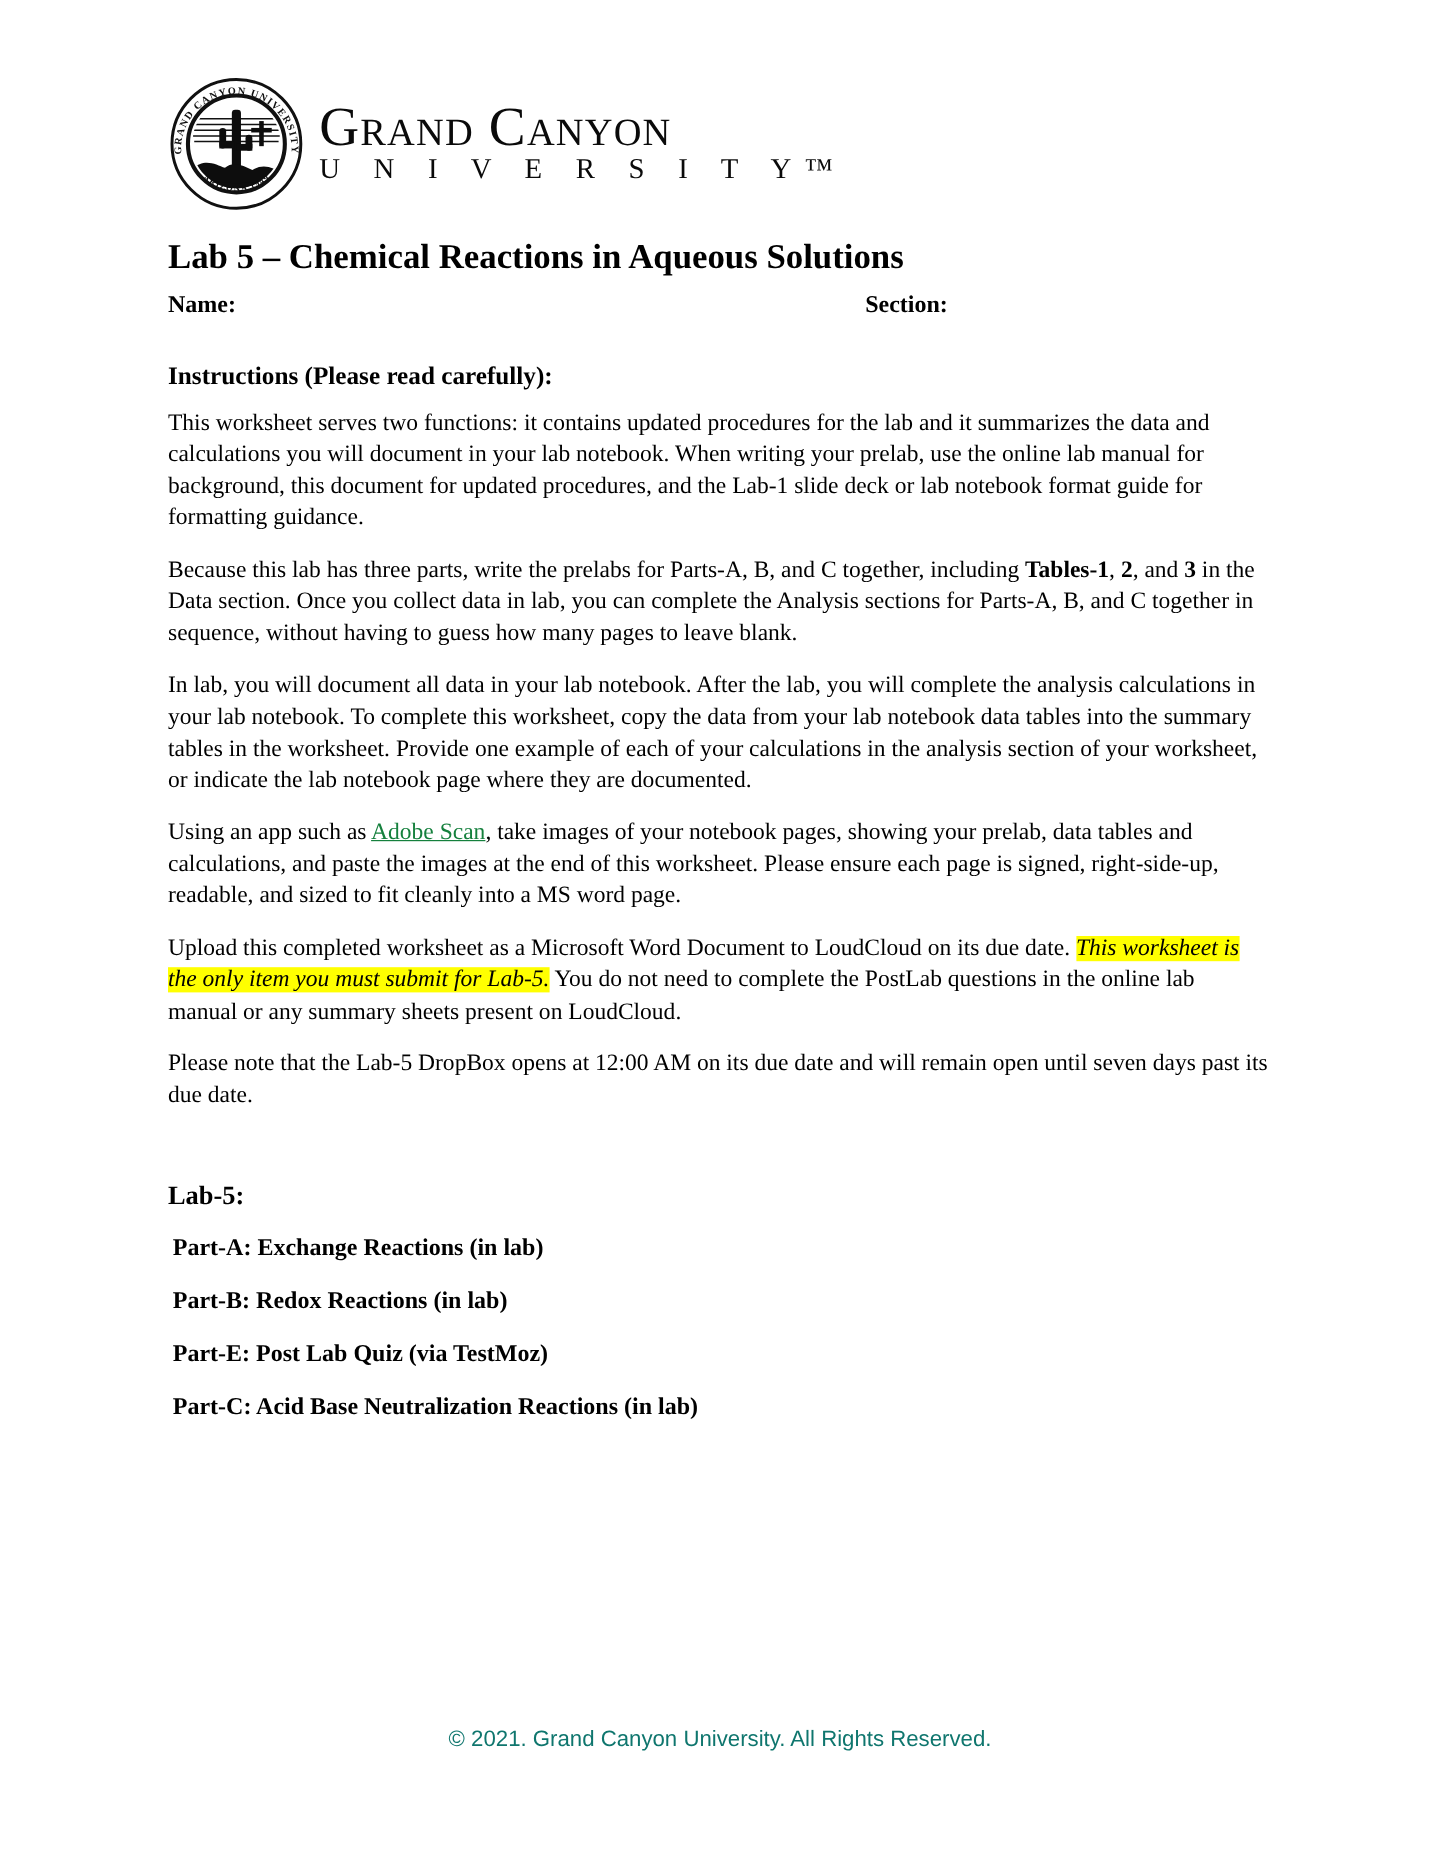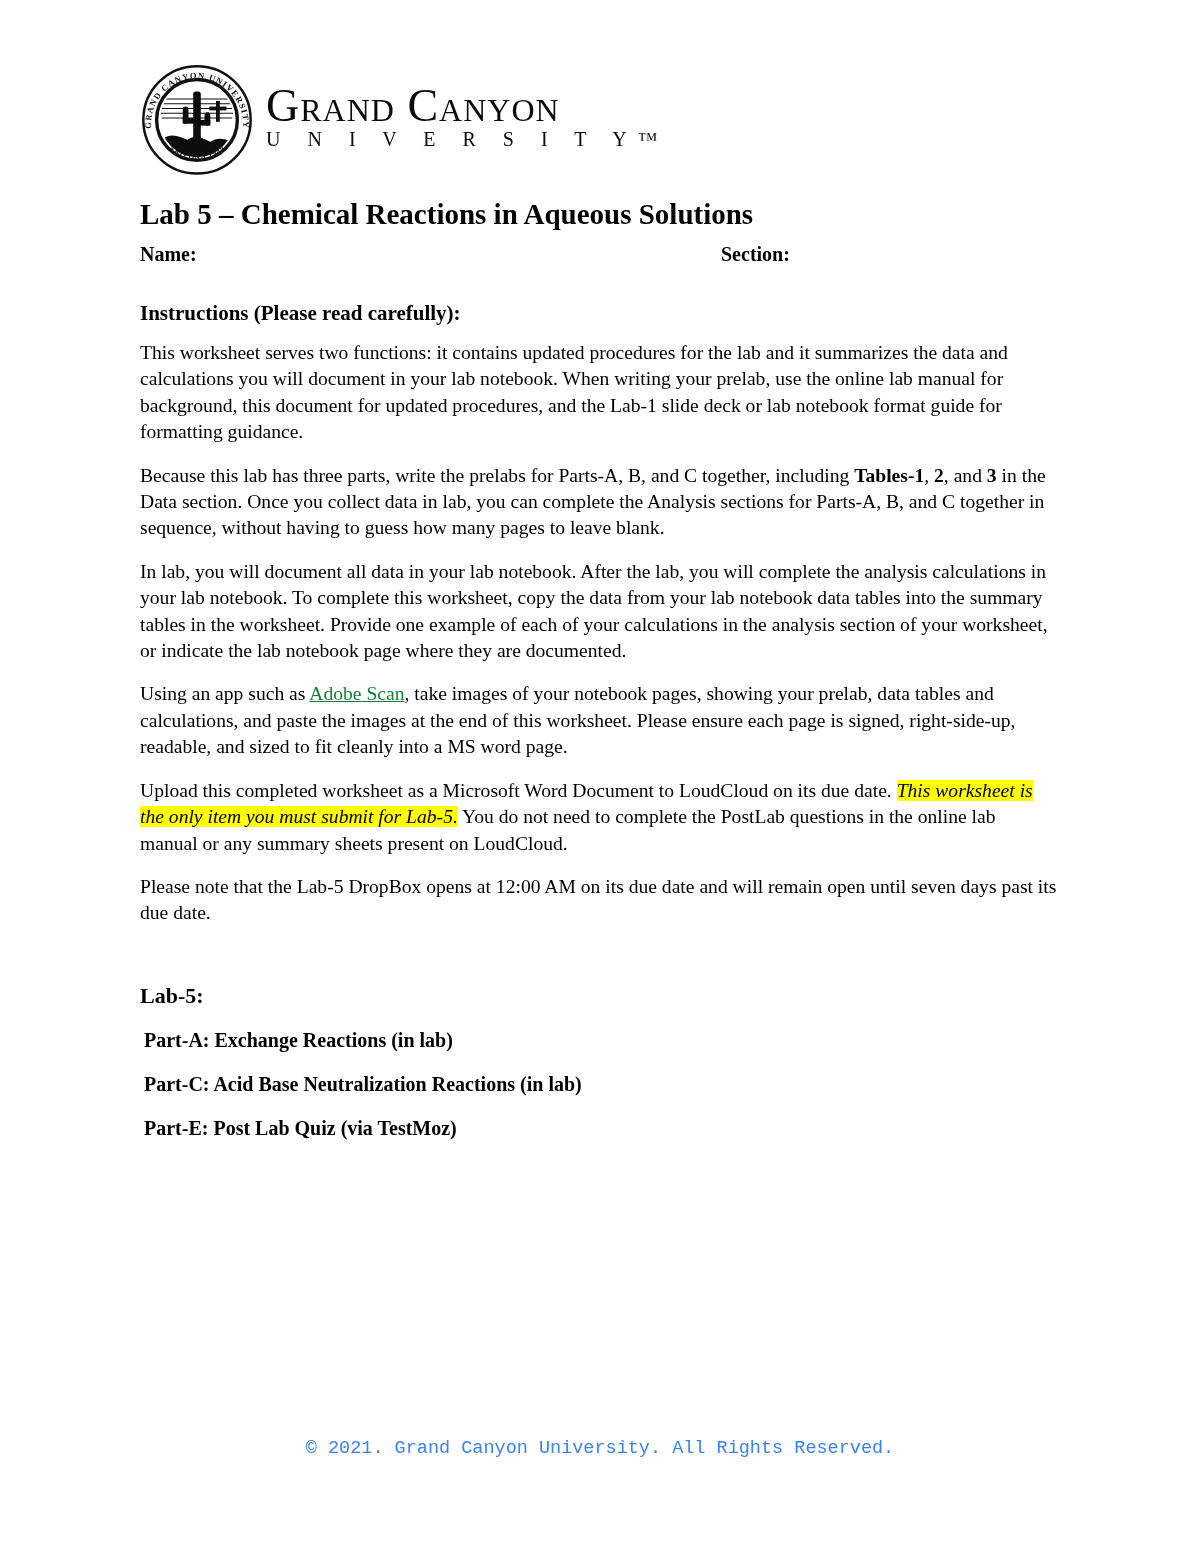--- a/index.html
+++ b/index.html
@@ -16,21 +16,21 @@
   .logo-row { display:flex; align-items:flex-start; margin-top:60px; height:118px; }
   .seal { width:114px; height:116px; flex:0 0 auto; }
   .seal svg { width:114px; height:116px; display:block; }
   .wordmark { margin-left:12px; padding-top:24px; display:inline-block; }
   .wm1 {
     font-variant:small-caps;
     font-size:46px; line-height:44px; letter-spacing:1px;
     font-weight:500; color:#0a0a0a; white-space:nowrap;
   }
   .wm2 {
-    text-align:center; font-size:20px; letter-spacing:11px;
+    text-align:center; font-size:24px; letter-spacing:11px;
     color:#0a0a0a; margin-top:0px; white-space:nowrap; font-weight:500;
   }
 
   
   h1.doc-title { font-size:29px; font-weight:700; margin:20px 0 0 0; letter-spacing:0; }
   .fields { position:relative; margin-top:12px; font-size:20px; font-weight:700; height:26px; }
   .field-section { position:absolute; left:581px; top:0; }
   h2.instructions { font-size:21px; font-weight:700; margin:32px 0 0 0; }
 
   
@@ -41,22 +41,22 @@
   .hl { background:#FFFF00; font-style:italic; }
 
   
   .lab5-heading { font-size:22px; font-weight:700; margin:56px 0 0 0; }
   .lab5-item { font-size:20px; font-weight:700; margin:18px 0 0 4px; line-height:26px; }
 
   
   .footer {
     position:absolute; top:1438px; left:0; width:100%;
     text-align:center;
-    font-family:Liberation Mono, monospace;
-    font-size:18.5px; color:#3b82f6;
+    font-family:Liberation Sans, sans-serif;
+    font-size:18.5px; color:#0f766e;
   }
 </style>
 </head>
 <body>
 
 <div class="page">
 
   <div class="logo-row">
     <div class="seal">
       <svg viewBox="0 0 120 120" xmlns="http://www.w3.org/2000/svg">
@@ -116,18 +116,19 @@
     <p><span>This worksheet serves two functions: it contains updated procedures for the lab and it summarizes the data and calculations you will document in your lab notebook. When writing your prelab, use the online lab manual for background, this document for updated procedures, and the Lab-1 slide deck or lab notebook format guide for formatting guidance.</span></p>
     <p><span>Because this lab has three parts, write the prelabs for Parts-A, B, and C together, including </span><span class="bold">Tables-1</span><span>, </span><span class="bold">2</span><span>, and </span><span class="bold">3</span><span> in the Data section. Once you collect data in lab, you can complete the Analysis sections for Parts-A, B, and C together in sequence, without having to guess how many pages to leave blank.</span></p>
     <p><span>In lab, you will document all data in your lab notebook. After the lab, you will complete the analysis calculations in your lab notebook. To complete this worksheet, copy the data from your lab notebook data tables into the summary tables in the worksheet. Provide one example of each of your calculations in the analysis section of your worksheet, or indicate the lab notebook page where they are documented.</span></p>
     <p><span>Using an app such as </span><a class="link">Adobe Scan</a><span>, take images of your notebook pages, showing your prelab, data tables and calculations, and paste the images at the end of this worksheet. Please ensure each page is signed, right-side-up, readable, and sized to fit cleanly into a MS word page.</span></p>
     <p><span>Upload this completed worksheet as a Microsoft Word Document to LoudCloud on its due date. </span><span class="hl">This worksheet is the only item you must submit for Lab-5.</span><span> You do not need to complete the PostLab questions in the online lab manual or any summary sheets present on LoudCloud.</span></p>
     <p><span>Please note that the Lab-5 DropBox opens at 12:00 AM on its due date and will remain open until seven days past its due date.</span></p>
   </div>
 
   <h2 class="lab5-heading">Lab-5:</h2>
   <p class="lab5-item">Part-A: Exchange Reactions (in lab)</p>
+  <p class="lab5-item">Part-B: Redox Reactions (in lab)</p>
+  <p class="lab5-item">Part-E: Post Lab Quiz (via TestMoz)</p>
   <p class="lab5-item">Part-C: Acid Base Neutralization Reactions (in lab)</p>
-  <p class="lab5-item">Part-E: Post Lab Quiz (via TestMoz)</p>
 
 </div>
 
 <div class="footer">© 2021. Grand Canyon University. All Rights Reserved.</div>
 
 </body></html>

